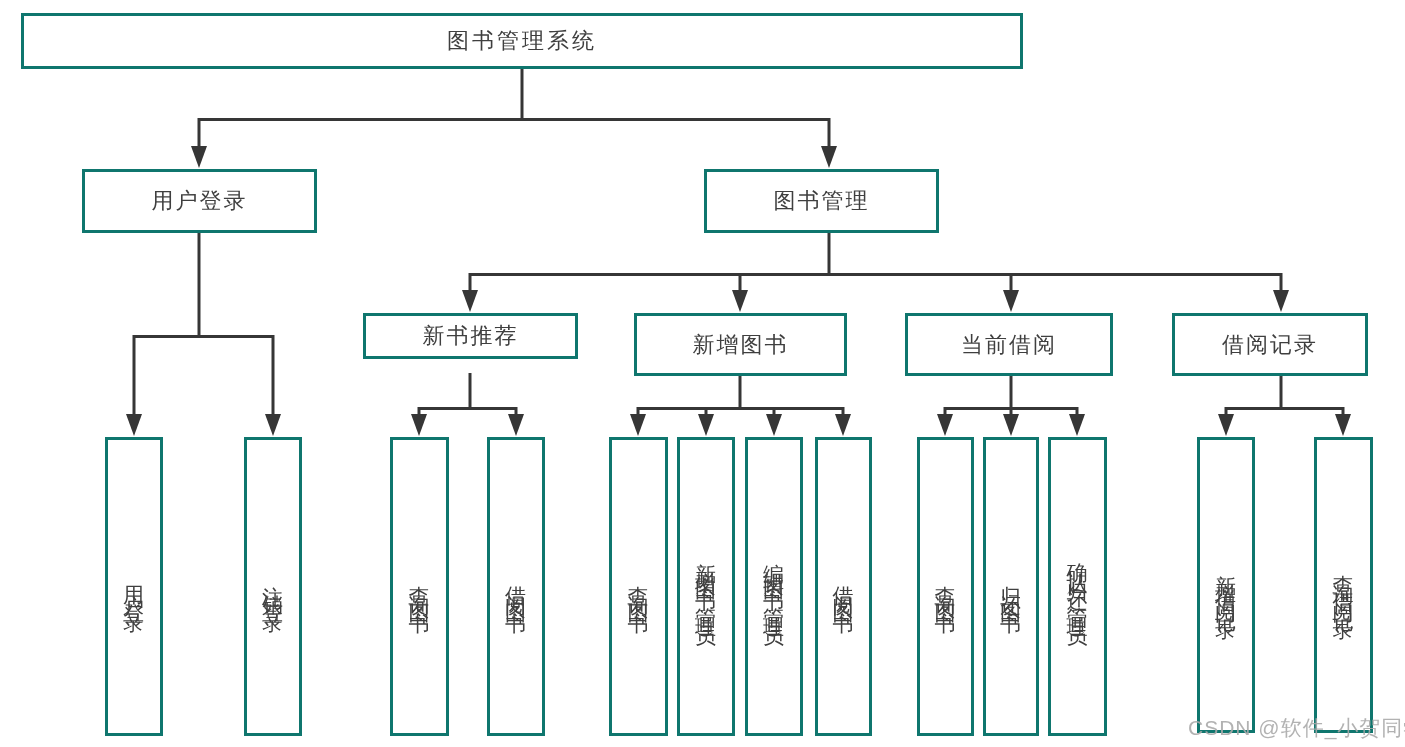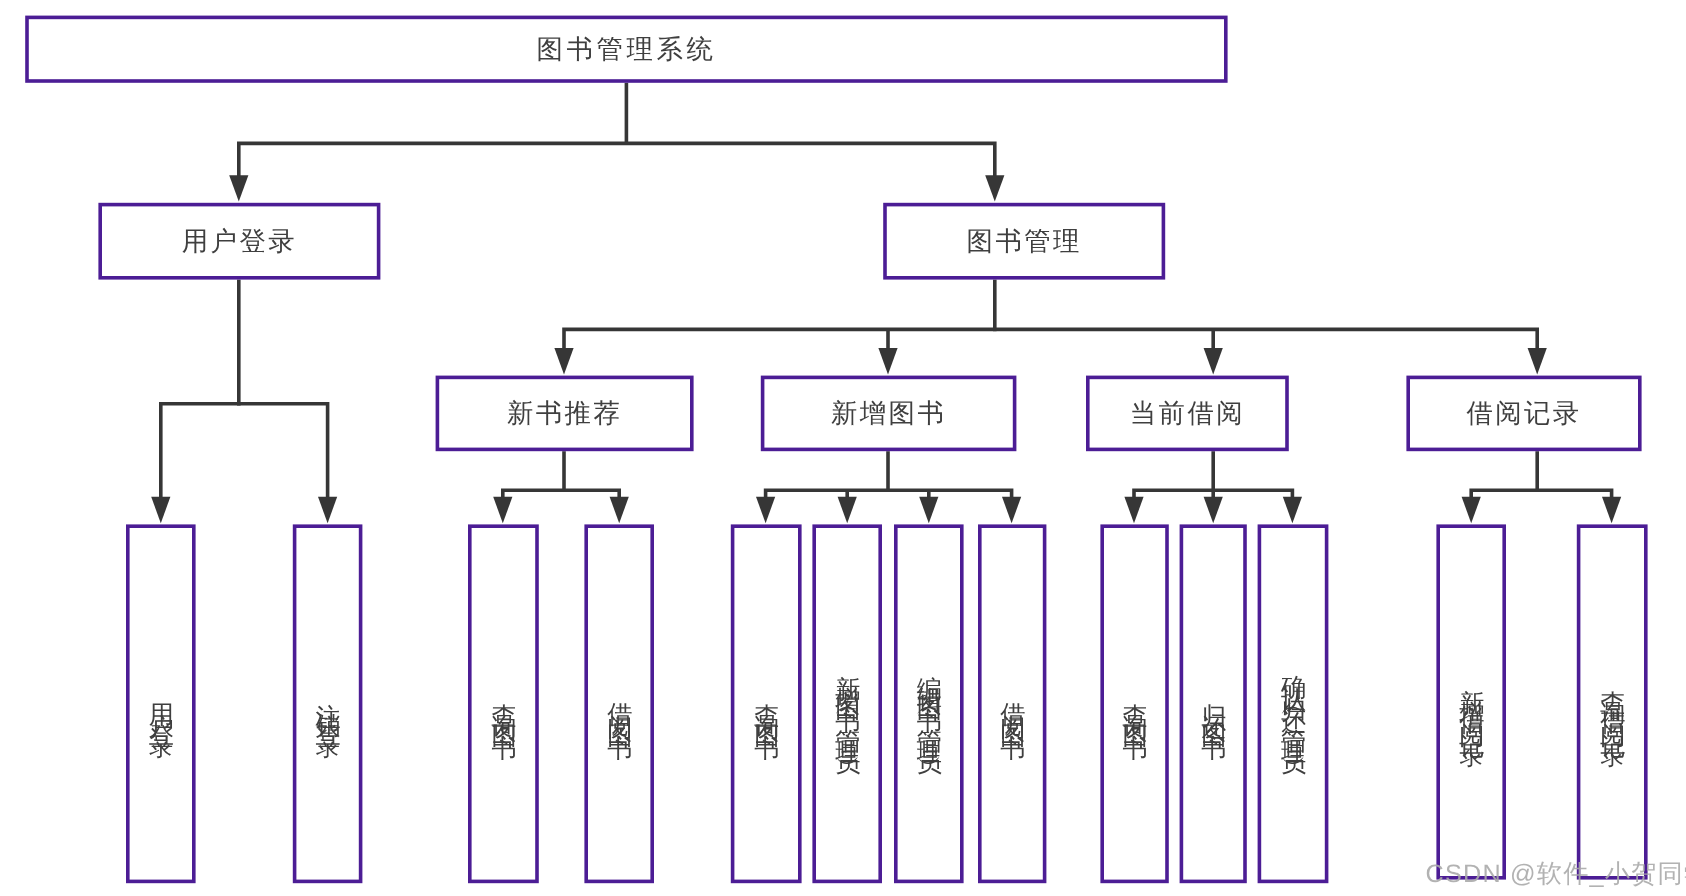--- a/index.html
+++ b/index.html
@@ -14,21 +14,21 @@
   }
   .wires {
     position: absolute;
     left: 0; top: 0;
     width: 1405px; height: 747px;
     pointer-events: none;
   }
   .node {
     position: absolute;
     background: #ffffff;
-    border: 3px solid #4c1d95;
+    border: 3px solid #0f766e;
     box-sizing: border-box;
     display: flex;
     align-items: center;
     justify-content: center;
     text-align: left;
   }
   .h-node { font-size: 22px; letter-spacing: 2px; }
   .root-node { font-size: 22px; letter-spacing: 3px; }
   .leaf { font-size: 21px; }
   .leaf .vtext {
@@ -98,25 +98,25 @@
       <path d="M1003 414 L1019 414 L1011 436 Z"></path>
       <path d="M1069 414 L1085 414 L1077 436 Z"></path>
       <path d="M1218 414 L1234 414 L1226 436 Z"></path>
       <path d="M1335 414 L1351 414 L1343 436 Z"></path>
     </g>
   </svg>
 
   <div class="node root-node" style="left:21px; top:13px; width:1002px; height:56px;">图书管理系统</div>
 
   <div class="node h-node" style="left:82px; top:169px; width:235px; height:64px;">用户登录</div>
-  <div class="node h-node" style="left:736px; top:169px; width:235px; height:64px;">图书管理</div>
+  <div class="node h-node" style="left:704px; top:169px; width:235px; height:64px;">图书管理</div>
 
-  <div class="node h-node" style="left:363px; top:313px; width:215px; height:63px;font-family:Liberation Mono, monospace;">新书推荐</div>
+  <div class="node h-node" style="left:363px; top:313px; width:215px; height:46px;font-family:Liberation Mono, monospace;">新书推荐</div>
   <div class="node h-node" style="left:634px; top:313px; width:213px; height:63px;">新增图书</div>
-  <div class="node h-node" style="left:905px; top:313px; width:169px; height:63px;">当前借阅</div>
+  <div class="node h-node" style="left:905px; top:313px; width:208px; height:63px;">当前借阅</div>
   <div class="node h-node" style="left:1172px; top:313px; width:196px; height:63px;">借阅记录</div>
 
   <div class="node leaf" style="left:105px; top:437px; width:58px; height:299px;">
     <span class="vtext">用户登录</span>
   </div>
   <div class="node leaf" style="left:244px; top:437px; width:58px; height:299px;">
     <span class="vtext">注销登录</span>
   </div>
 
   <div class="node leaf" style="left:390px; top:437px; width:59px; height:299px;">

